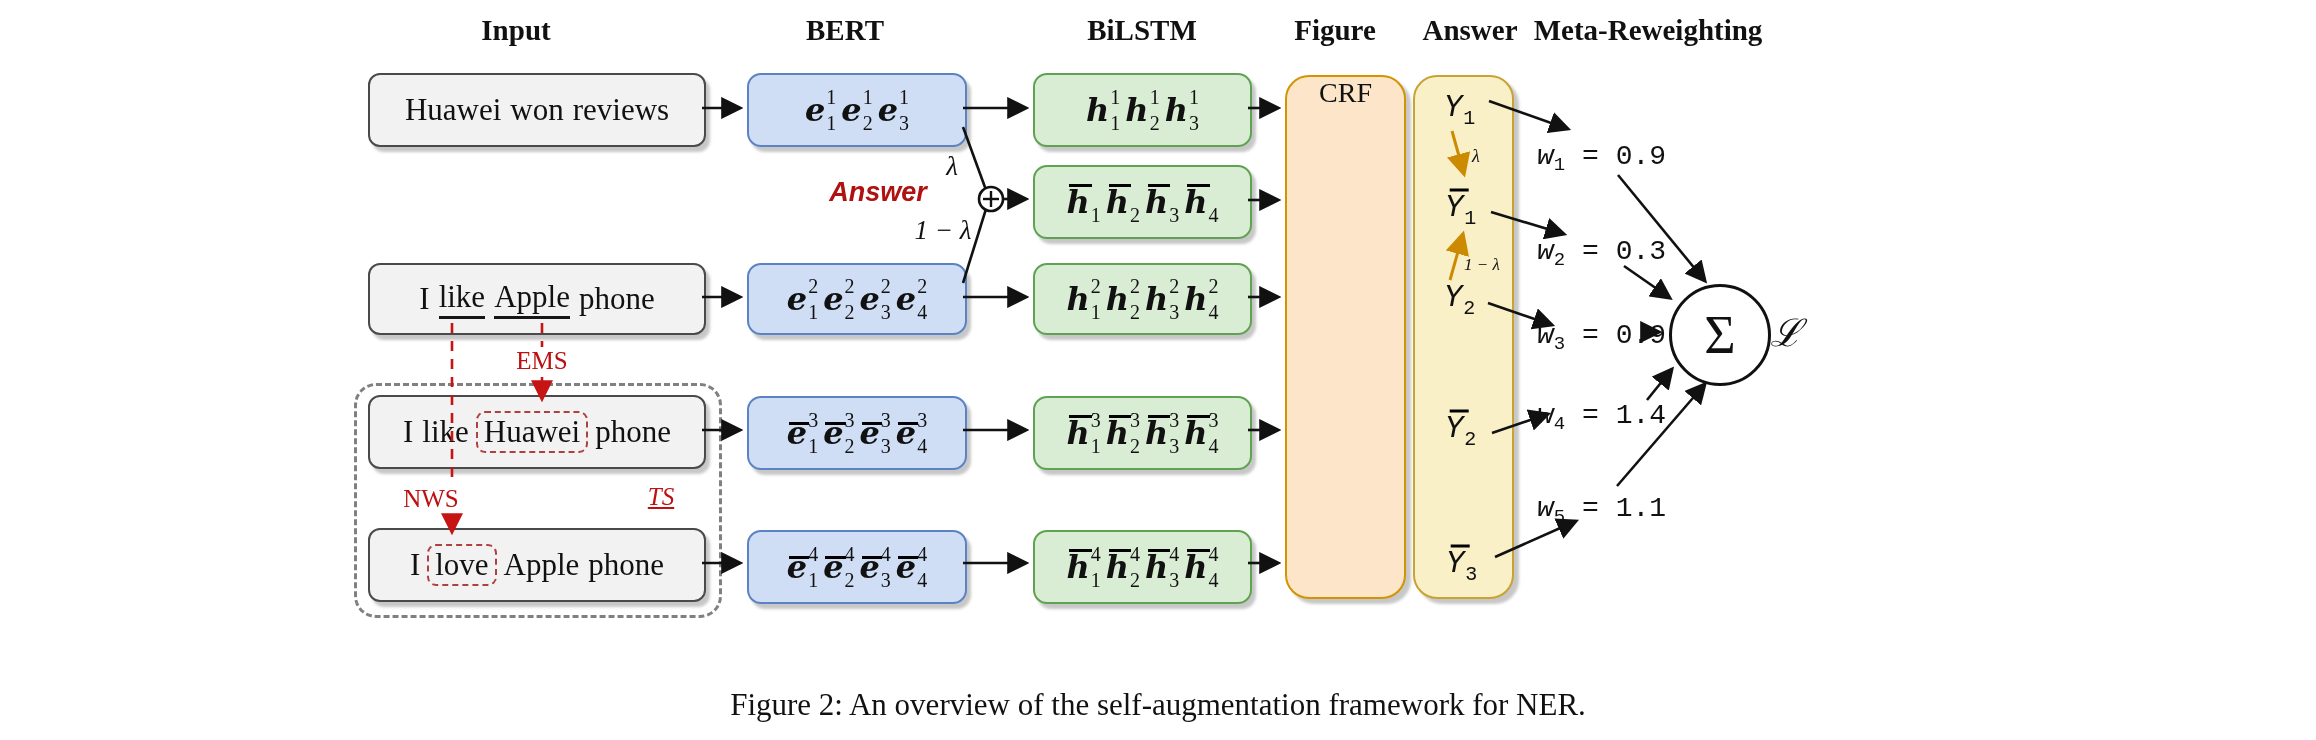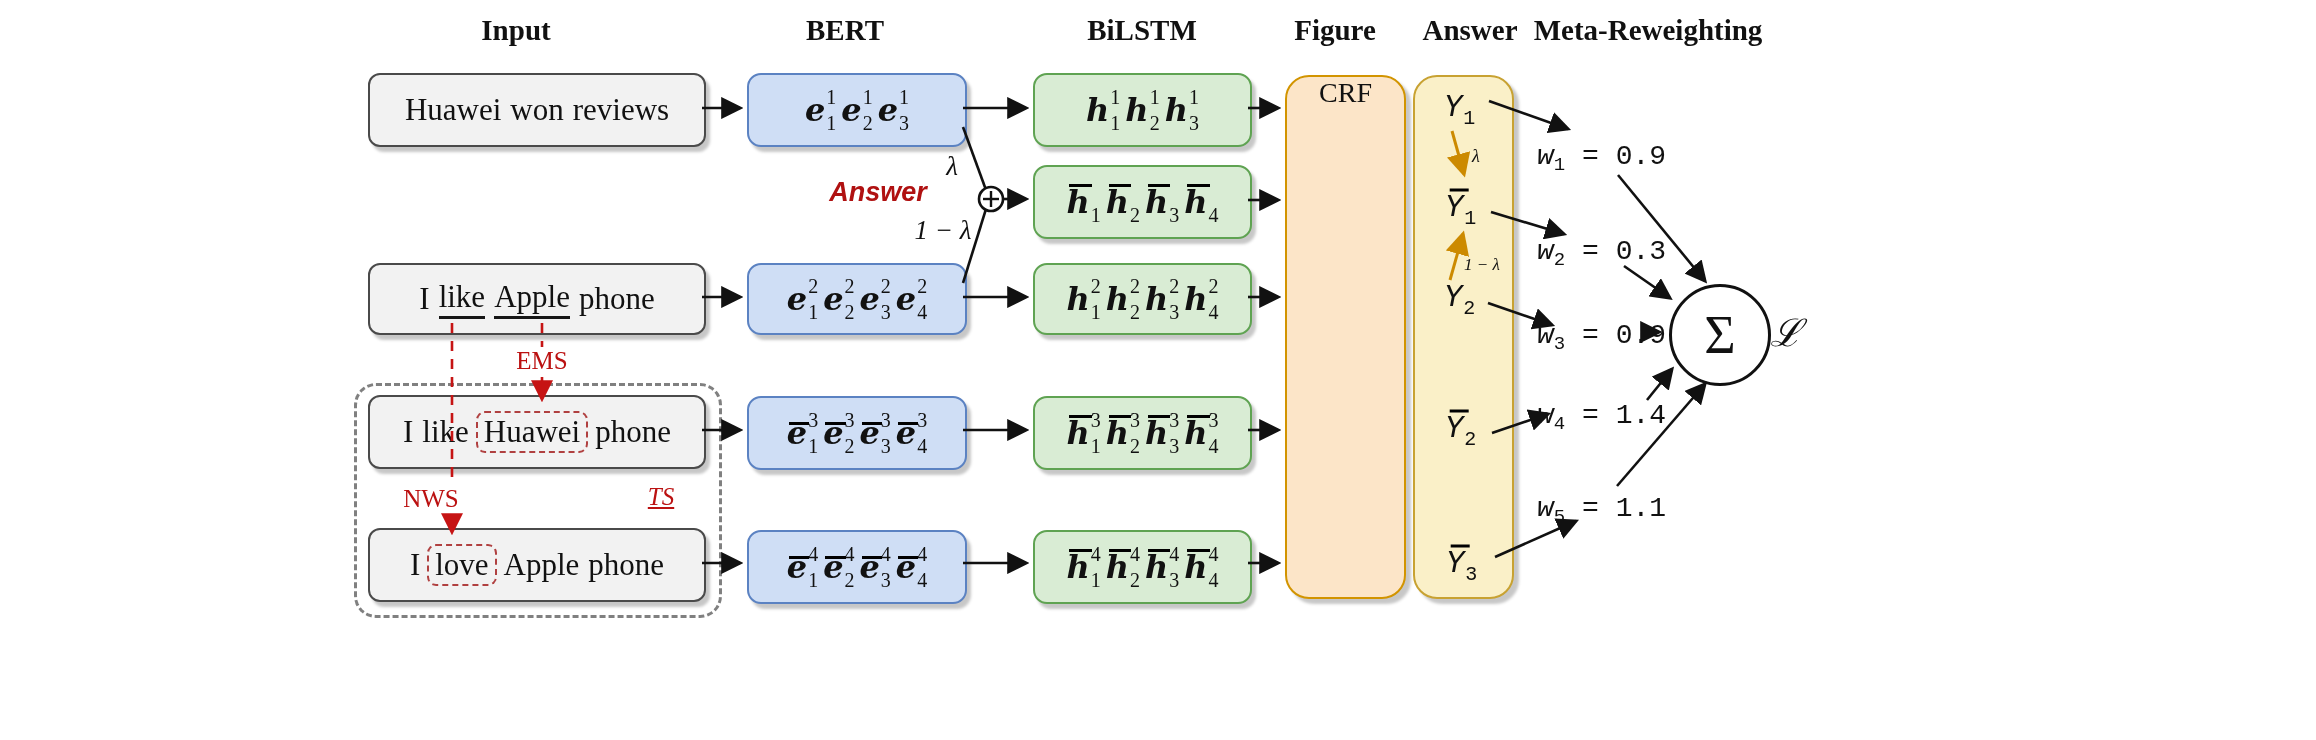--- a/index.html
+++ b/index.html
@@ -380,20 +380,21 @@
   <div class="wlabel" style="left:1537px;top:251px"><span class="wb">w</span><span class="wsub">2</span><span class="weq"> = 0.3</span></div>
   <div class="wlabel" style="left:1537px;top:335px"><span class="wb">w</span><span class="wsub">3</span><span class="weq"> = 0.9</span></div>
   <div class="wlabel" style="left:1537px;top:415px"><span class="wb">w</span><span class="wsub">4</span><span class="weq"> = 1.4</span></div>
   <div class="wlabel" style="left:1537px;top:508px"><span class="wb">w</span><span class="wsub">5</span><span class="weq"> = 1.1</span></div>
 
   <div class="sumcircle">
     <span>Σ</span>
   </div>
   <div class="loss" style="left:1786px;top:331px">ℒ</div>
 
+  <div class="caption">Figure 2: An overview of the self-augmentation framework for NER.</div>
 
   <svg class="overlay" width="2316" height="740" viewBox="0 0 2316 740">
     <defs>
       <marker id="mb" viewBox="0 0 10 10" refX="8.5" refY="5" markerWidth="8.5" markerHeight="8.5" orient="auto-start-reverse">
         <path d="M0,0L10,5L0,10z" fill="#111"></path>
       </marker>
       <marker id="mo" viewBox="0 0 10 10" refX="8.5" refY="5" markerWidth="8" markerHeight="8" orient="auto-start-reverse">
         <path d="M0,0L10,5L0,10z" fill="#cc8a00"></path>
       </marker>
       <marker id="mr" viewBox="0 0 10 10" refX="8.5" refY="5" markerWidth="8.5" markerHeight="8.5" orient="auto-start-reverse">

